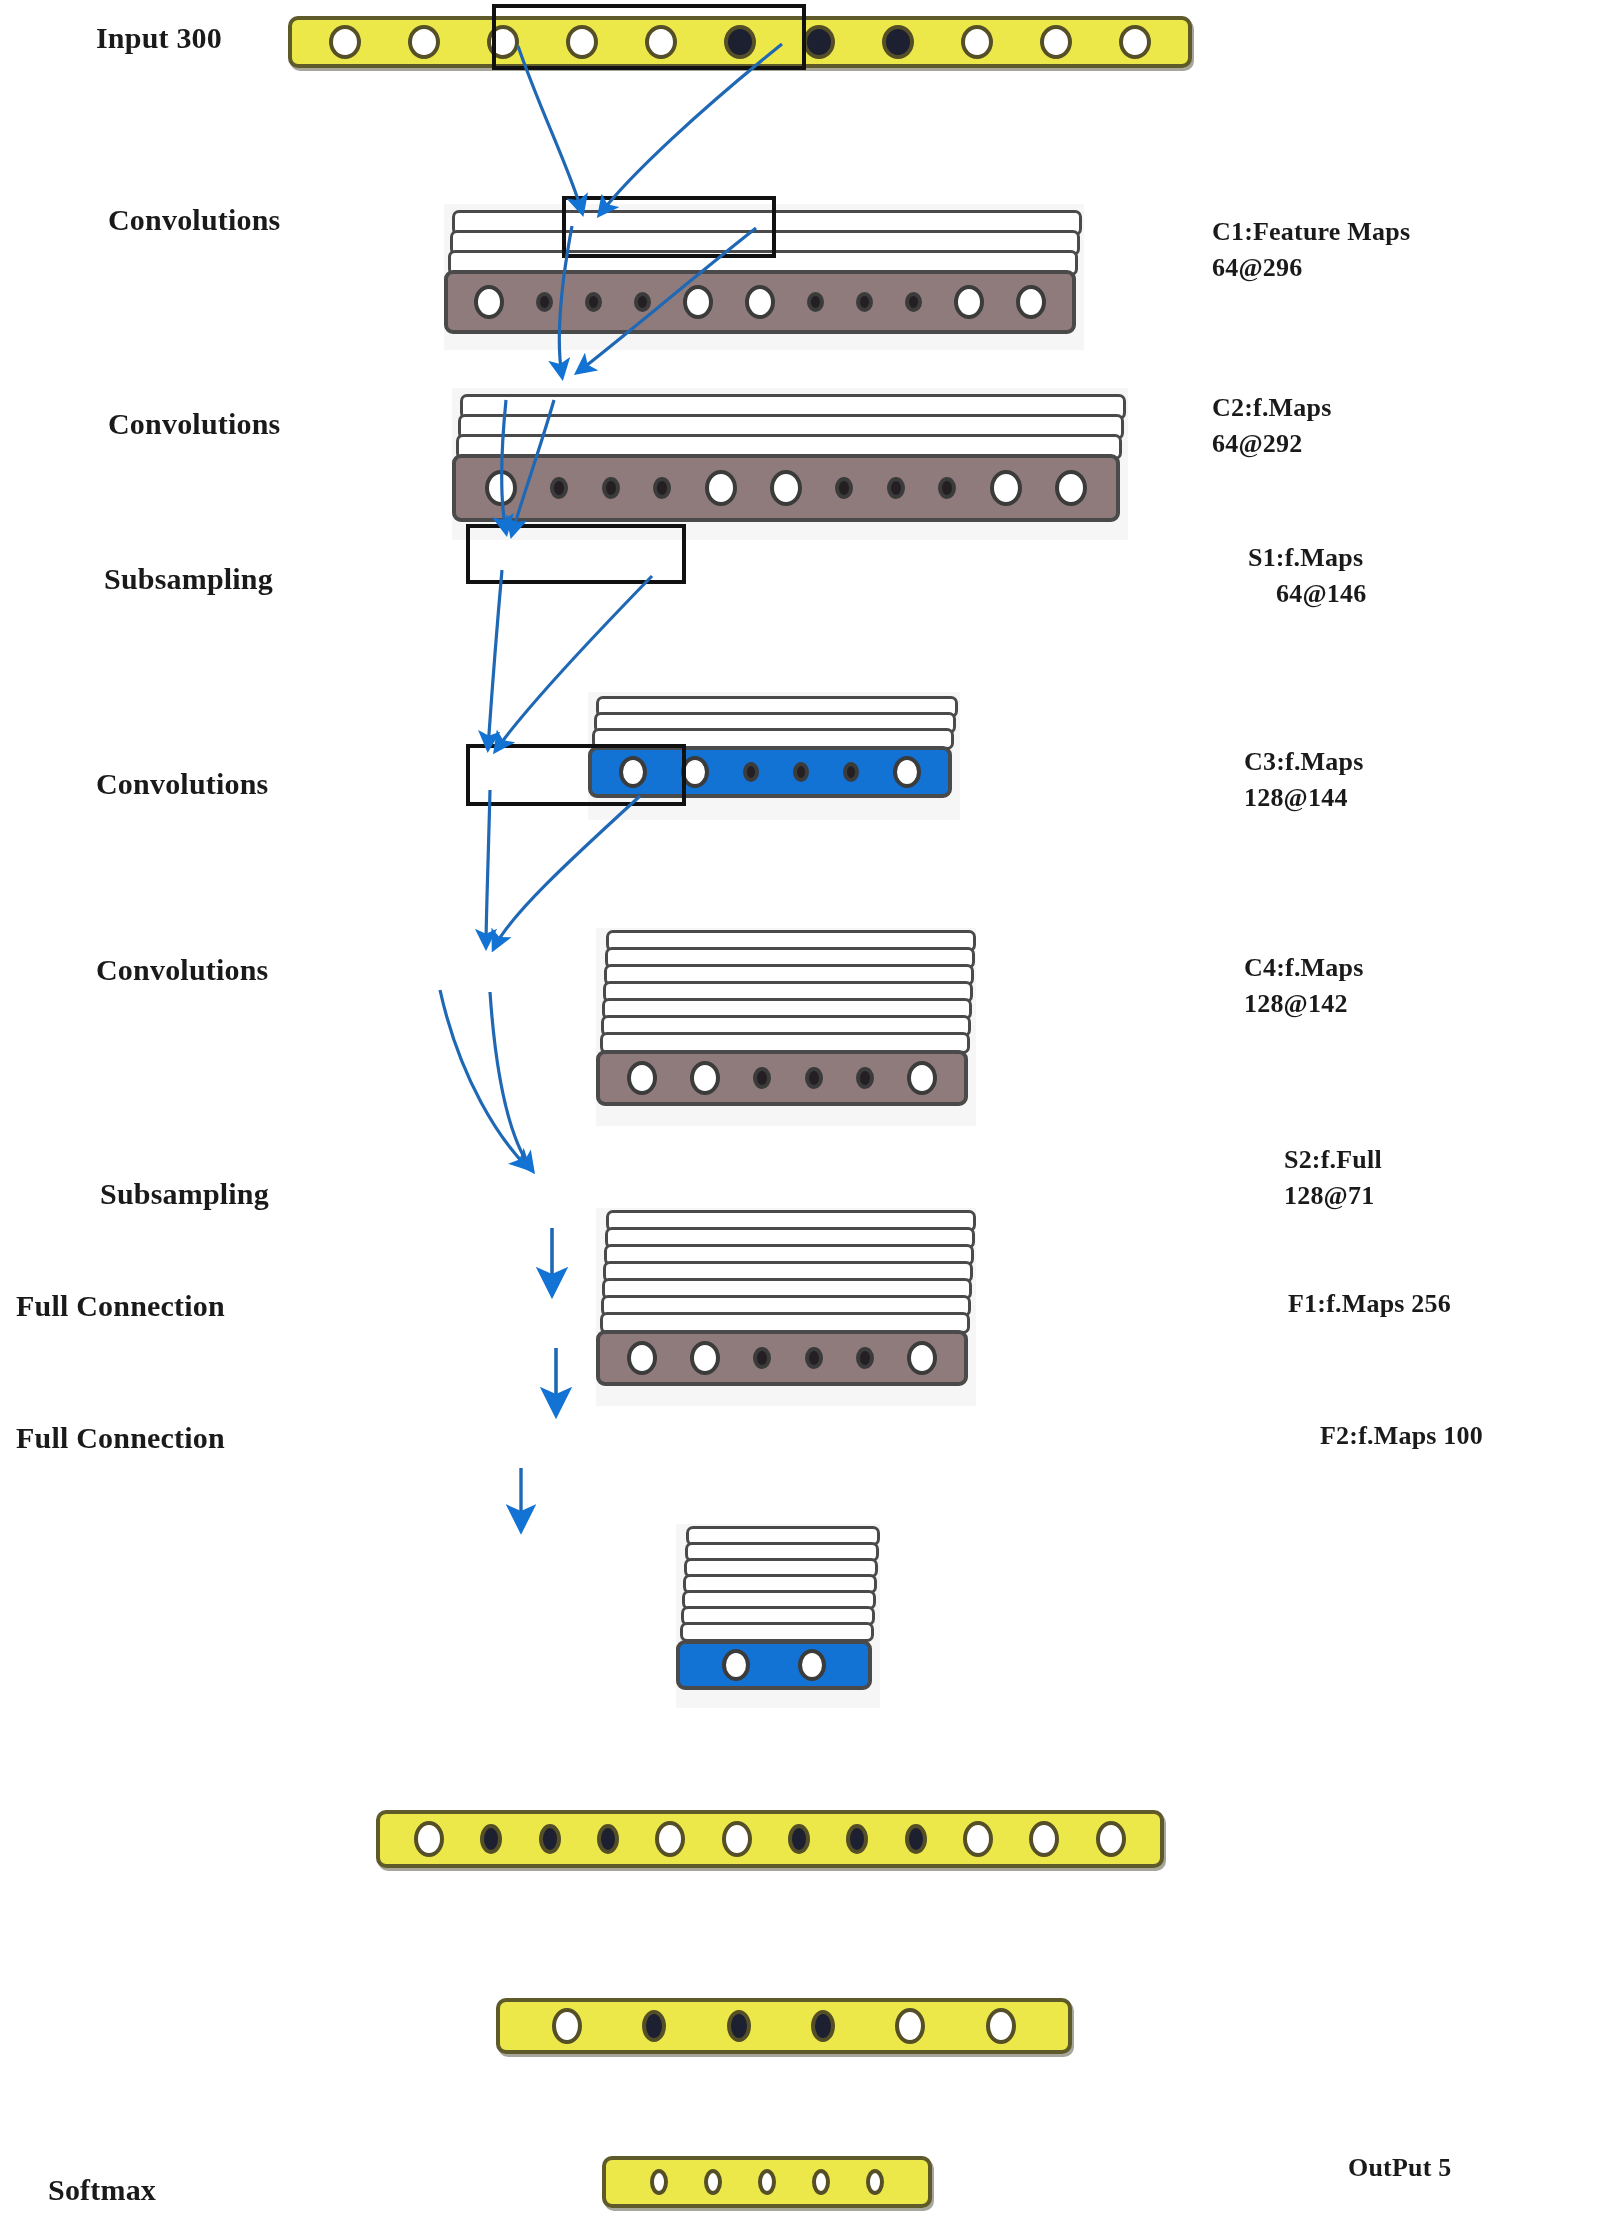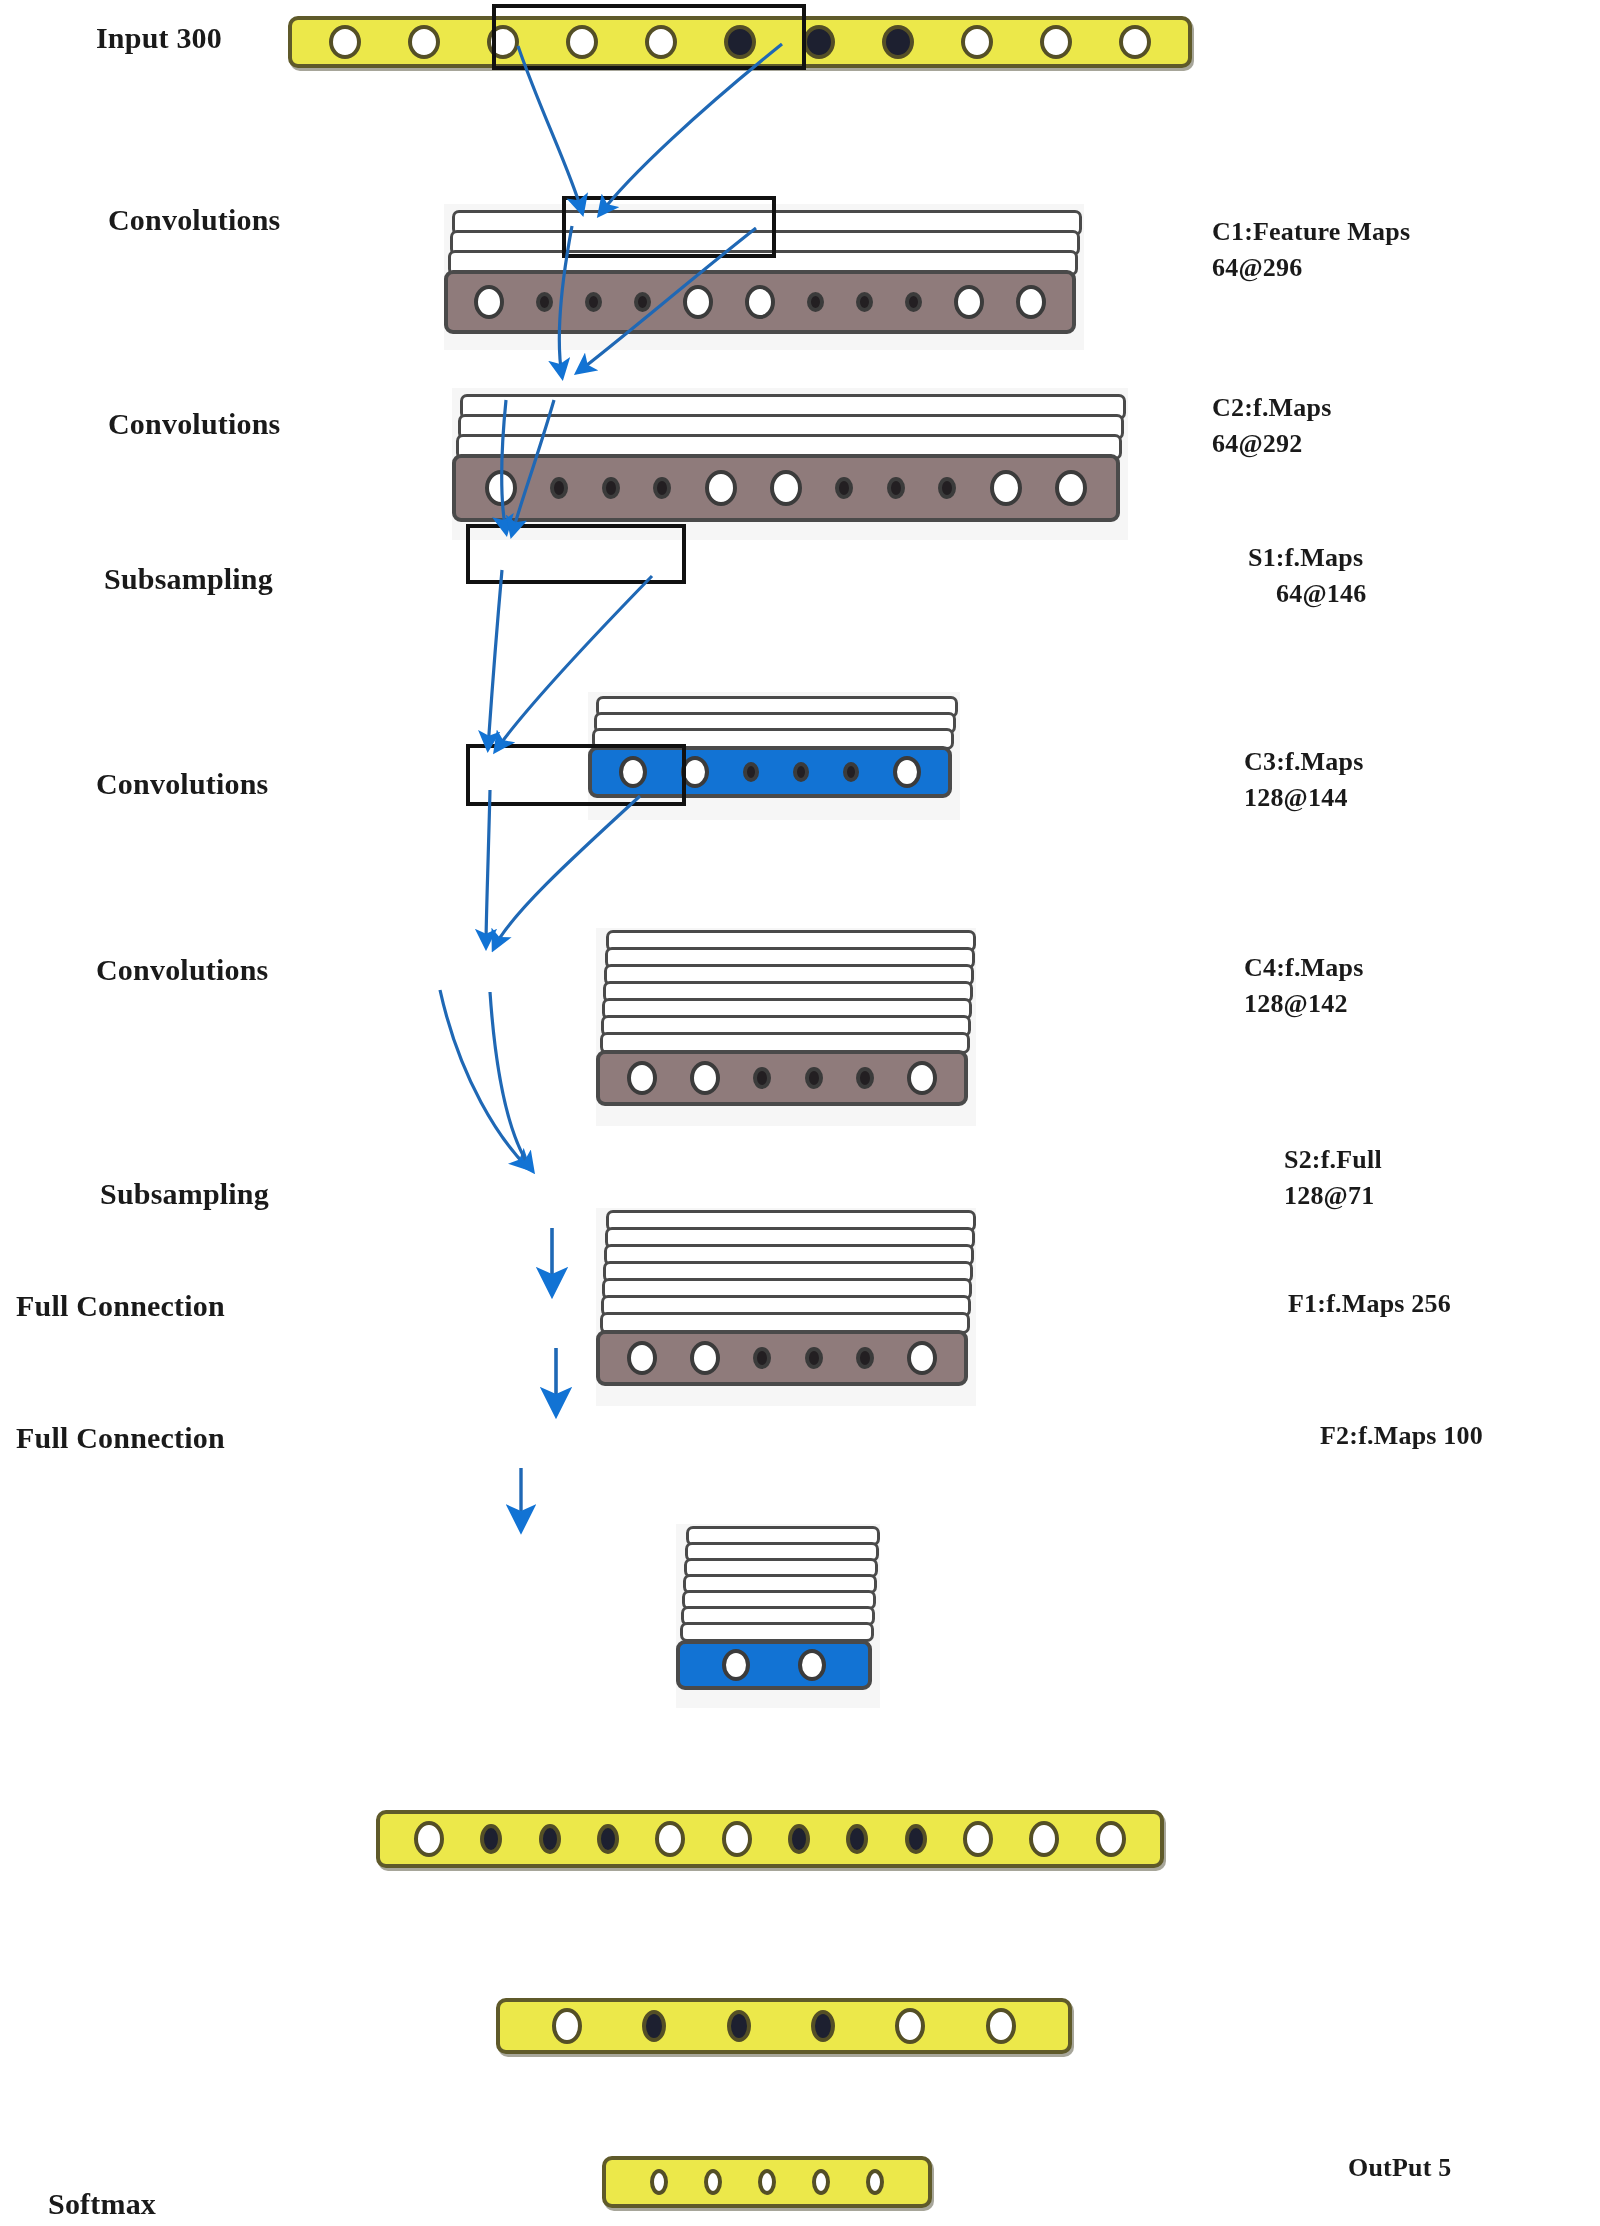--- a/index.html
+++ b/index.html
@@ -97,21 +97,21 @@
 
   <div class="lbl lbl-left" style="left:96px;  top:20px;">Input 300</div>
   <div class="lbl lbl-left" style="left:108px; top:202px;">Convolutions</div>
   <div class="lbl lbl-left" style="left:108px; top:406px;">Convolutions</div>
   <div class="lbl lbl-left" style="left:104px; top:561px;">Subsampling</div>
   <div class="lbl lbl-left" style="left:96px;  top:766px;">Convolutions</div>
   <div class="lbl lbl-left" style="left:96px;  top:952px;">Convolutions</div>
   <div class="lbl lbl-left" style="left:100px; top:1176px;">Subsampling</div>
   <div class="lbl lbl-left" style="left:16px;  top:1288px;">Full Connection</div>
   <div class="lbl lbl-left" style="left:16px;  top:1420px;">Full Connection</div>
-  <div class="lbl lbl-left" style="left:48px;  top:2172px;margin-top:14px;">Softmax</div>
+  <div class="lbl lbl-left" style="left:48px;  top:2172px;">Softmax</div>
 
   <div class="lbl lbl-right" style="left:1212px; top:216px;">C1:Feature Maps</div>
   <div class="lbl lbl-right" style="left:1212px; top:252px;">64@296</div>
 
   <div class="lbl lbl-right" style="left:1212px; top:392px;">C2:f.Maps</div>
   <div class="lbl lbl-right" style="left:1212px; top:428px;">64@292</div>
 
   <div class="lbl lbl-right" style="left:1248px; top:542px;">S1:f.Maps</div>
   <div class="lbl lbl-right" style="left:1276px; top:578px;">64@146</div>
 

